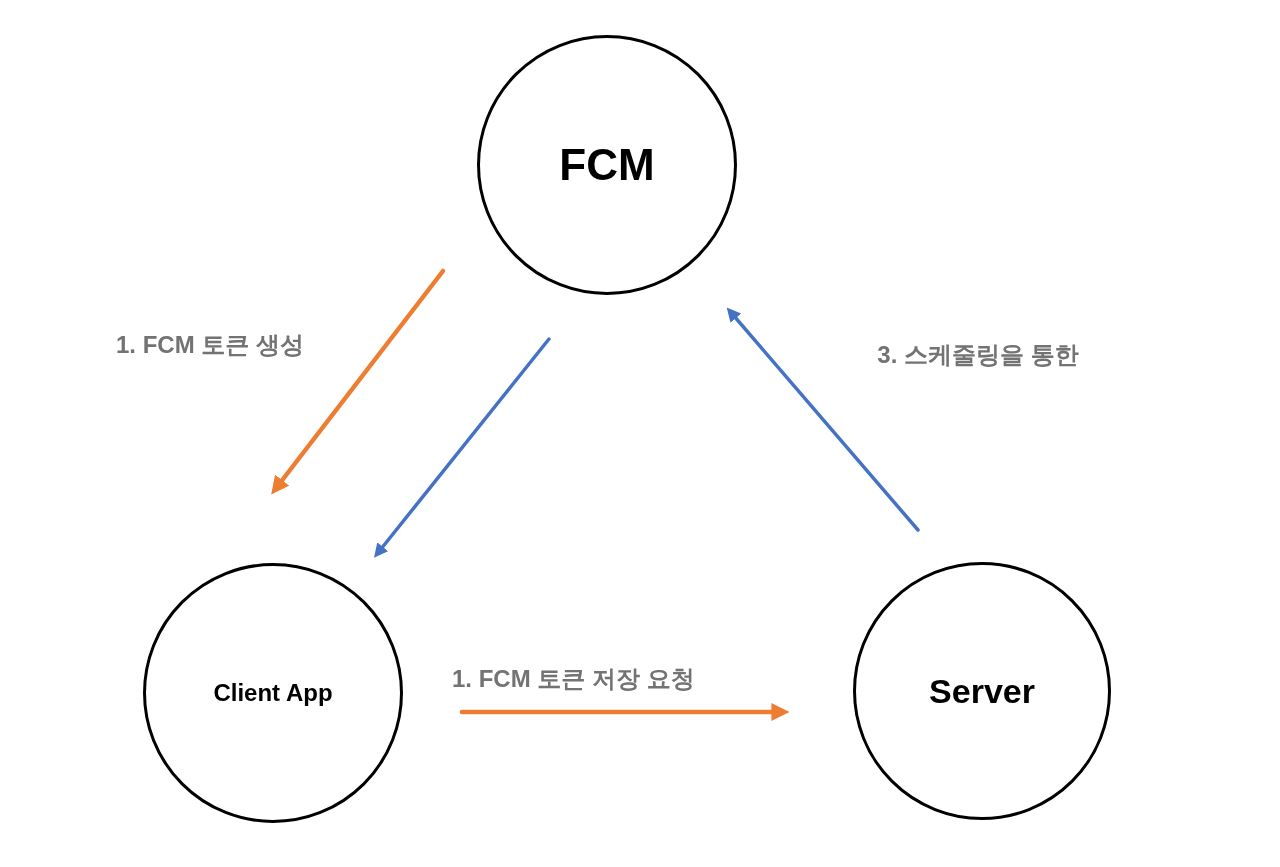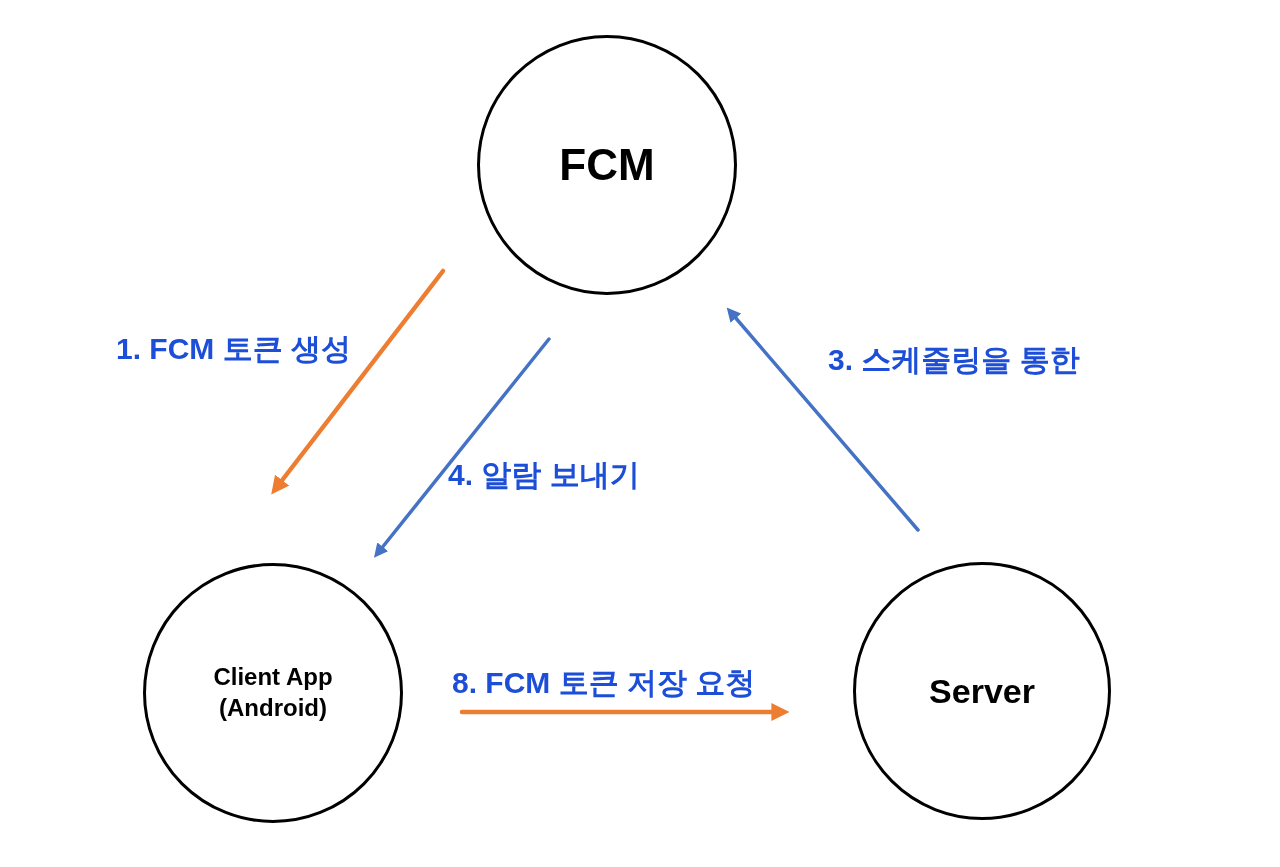--- a/index.html
+++ b/index.html
@@ -47,31 +47,31 @@
     font-size: 24px;
     line-height: 1.28;
   }
   .node-server {
     left: 853px; top: 562px;
     width: 258px; height: 258px;
     font-size: 34px;
   }
   .edge-label {
     position: absolute;
-    color: #1d4ed8;
+    color: #737373;
     font-weight: 700;
-    font-size: 30px;
+    font-size: 24px;
     white-space: nowrap;
   }
   .edge-label-1 { left: 116px; top: 329px; }
   .edge-label-2 { left: 452px; top: 663px; }
   .edge-label-3 {
     left: 828px; top: 338px;
     width: 300px;
-    text-align: left;
+    text-align: center;
     line-height: 1.45;
     white-space: normal;
   }
   .edge-label-4 { left: 448px; top: 455px; }
 </style>
 </head>
 <body>
 
 <div class="canvas">
 
@@ -93,30 +93,28 @@
 
     <line x1="549" y1="339" x2="381" y2="549" stroke-width="3.5" stroke-linecap="round" marker-end="url(#head-blue)" stroke="#4472C4"></line>
   </svg>
 
   <div class="node node-fcm">
     <div>FCM</div>
   </div>
 
   <div class="node node-client">
     <div>Client App</div>
-    <div>(Android)</div>
   </div>
 
   <div class="node node-server">
     <div>Server</div>
   </div>
 
   <div class="edge-label edge-label-1">1. FCM 토큰 생성</div>
 
-  <div class="edge-label edge-label-2">8. FCM 토큰 저장 요청</div>
+  <div class="edge-label edge-label-2">1. FCM 토큰 저장 요청</div>
 
   <div class="edge-label edge-label-3">
     <div>3. 스케줄링을 통한</div>
   </div>
 
-  <div class="edge-label edge-label-4">4. 알람 보내기</div>
 
 </div>
 
 </body></html>

